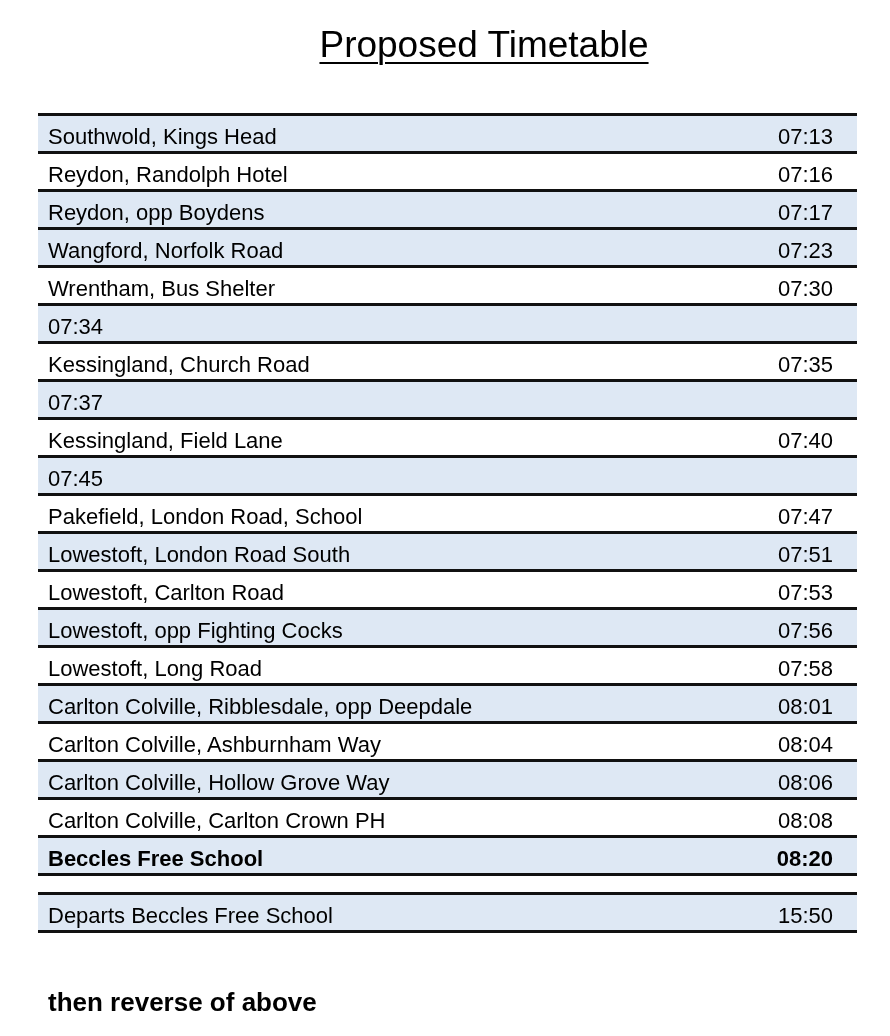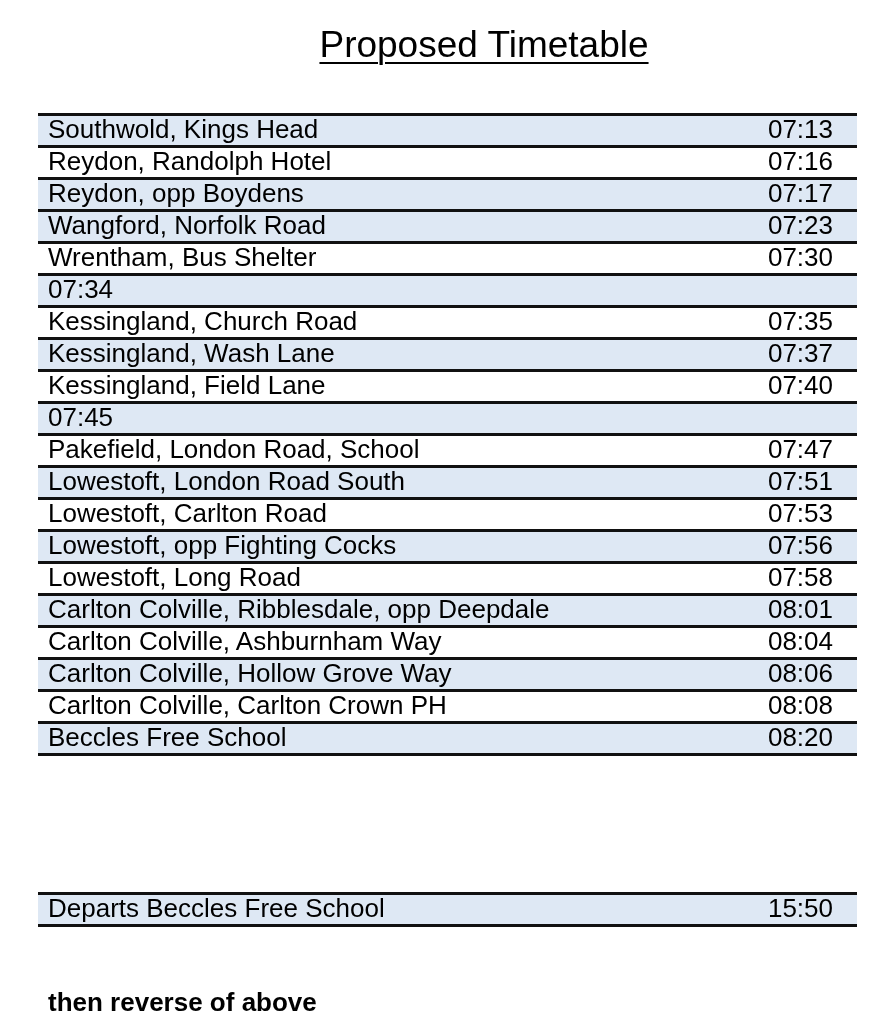--- a/index.html
+++ b/index.html
@@ -10,26 +10,26 @@
   .title {
     position: absolute; top: 24px; left: 0; width: 968px;
     text-align: center; font-size: 37px; text-decoration: underline;
     text-underline-offset: 5px; text-decoration-thickness: 2px;
   }
   .table {
     position: absolute; left: 38px; top: 113px; width: 819px;
     border-top: 3px solid #111;
   }
   .row {
-    height: 32px; box-sizing: border-box; border-bottom: 3px solid #111;
+    height: 38px; box-sizing: border-box; border-bottom: 3px solid #111;
     display: flex; justify-content: space-between; align-items: flex-end;
-    font-size: 26px; line-height: 1; padding: 0 24px 3px 10px;
+    font-size: 22px; line-height: 1; padding: 0 24px 3px 10px;
   }
   .row.shaded { background: #dee8f4; }
-  .row.last { border-bottom-width: 3px; }
+  .row.last { border-bottom-width: 3px; font-weight: bold; }
   .dep-table {
     position: absolute; left: 38px; top: 892px; width: 819px;
     border-top: 3px solid #111;
   }
   .note {
     position: absolute; left: 48px; top: 987px; font-size: 26px; font-weight: bold;
   }
 </style>
 </head>
 <body>
@@ -58,21 +58,20 @@
       <span>07:30</span>
     </div>
   <div class="row shaded">
       <span>07:34</span>
     </div>
   <div class="row">
       <span>Kessingland, Church Road</span>
       <span>07:35</span>
     </div>
   <div class="row shaded">
-      <span>Kessingland, Wash Lane</span>
       <span>07:37</span>
     </div>
   <div class="row">
       <span>Kessingland, Field Lane</span>
       <span>07:40</span>
     </div>
   <div class="row shaded">
       <span>07:45</span>
     </div>
   <div class="row">

